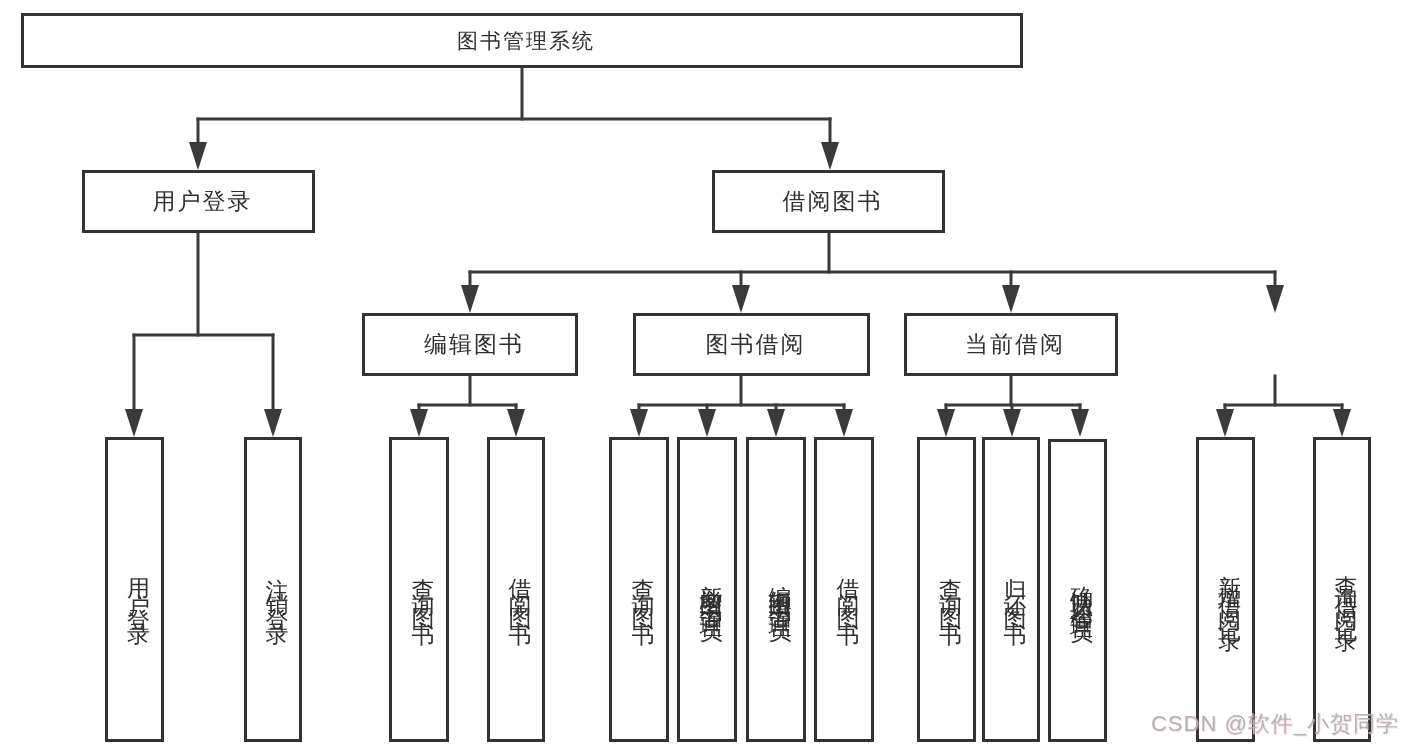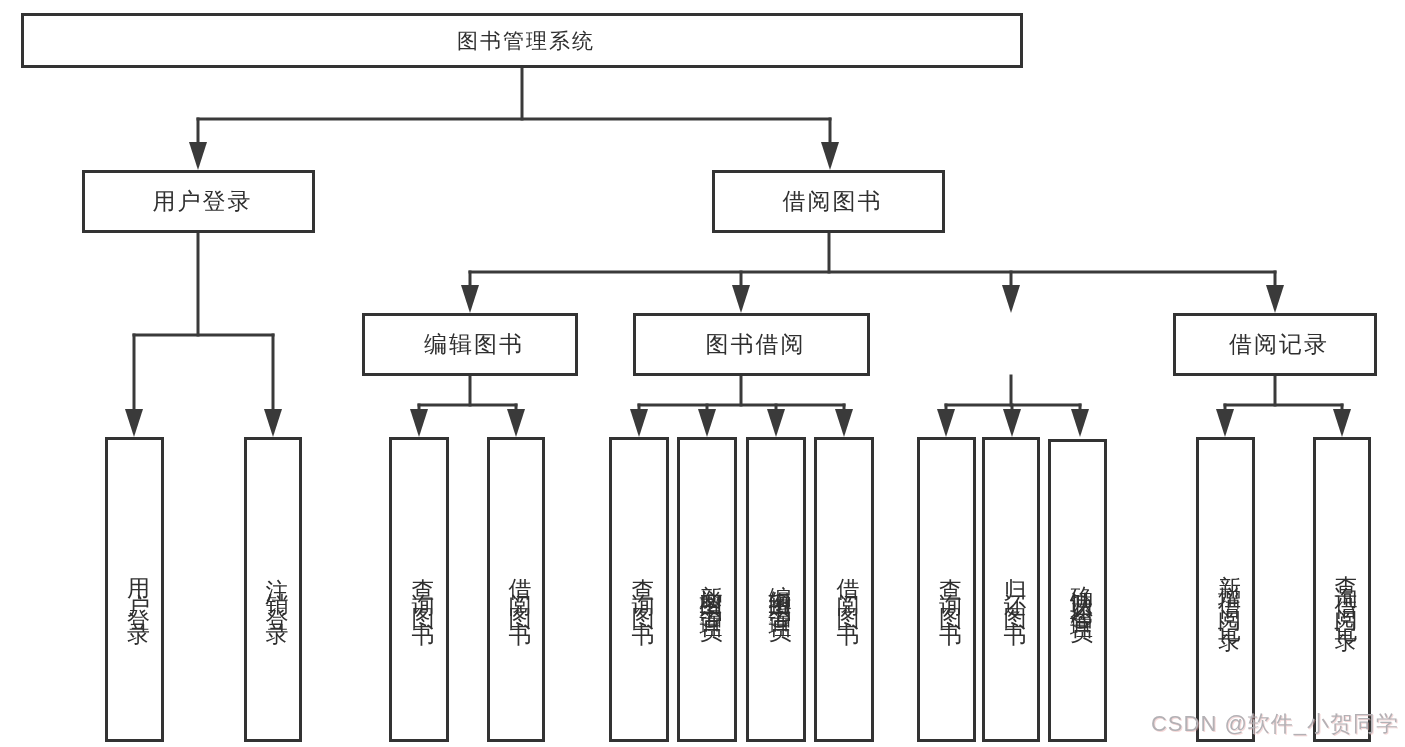--- a/index.html
+++ b/index.html
@@ -131,21 +131,21 @@
     </g>
   </svg>
 
   <div class="node h root" style="left:21px;top:13px;width:1002px;height:55px">图书管理系统</div>
 
   <div class="node h" style="left:82px;top:170px;width:233px;height:63px">用户登录</div>
   <div class="node h" style="left:712px;top:170px;width:233px;height:63px">借阅图书</div>
 
   <div class="node h" style="left:362px;top:313px;width:216px;height:63px">编辑图书</div>
   <div class="node h" style="left:633px;top:313px;width:237px;height:63px">图书借阅</div>
-  <div class="node h" style="left:1173px;top:313px;width:204px;height:63px">借阅记录</div>
+  <div class="node h" style="left:904px;top:313px;width:214px;height:63px">当前借阅</div>
 
   <div class="node v v4" style="left:105px;top:437px;width:59px;height:305px">用户登录</div>
   <div class="node v v4" style="left:244px;top:437px;width:58px;height:305px">注销登录</div>
 
   <div class="node v v4" style="left:389px;top:437px;width:60px;height:305px">查询图书</div>
   <div class="node v v4" style="left:487px;top:437px;width:58px;height:305px">借阅图书</div>
 
   <div class="node v v4" style="left:609px;top:437px;width:60px;height:305px">查询图书</div>
   <div class="node v v9" style="left:677px;top:437px;width:60px;height:305px">新增图书（管理员）</div>
   <div class="node v v9" style="left:746px;top:437px;width:60px;height:305px">编辑图书（管理员）</div>

